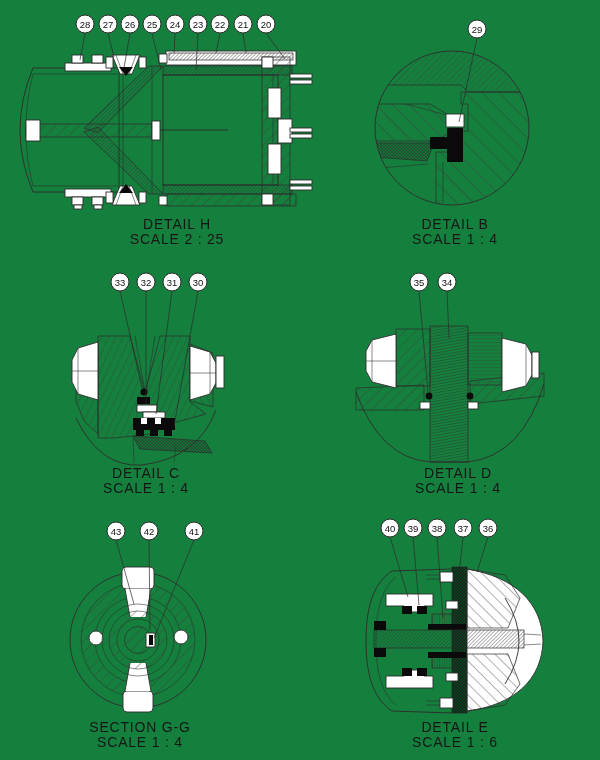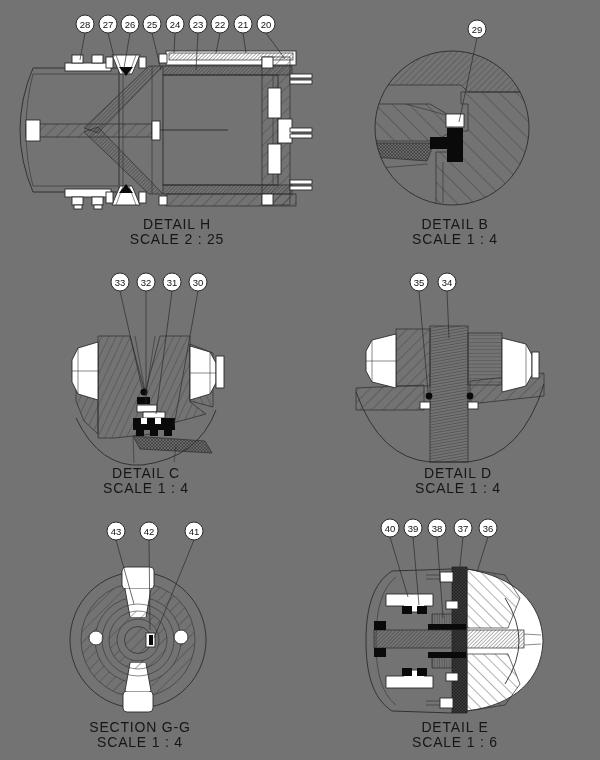--- a/index.html
+++ b/index.html
@@ -1,16 +1,16 @@
 <!DOCTYPE html>
 <html><head>
 <meta charset="utf-8">
 <style>
   html,body{margin:0;padding:0;background:#ffffff;}
-  .sheet{width:600px;height:760px;background:#737373;position:relative;overflow:hidden;
+  .sheet{width:600px;height:760px;background:#15803d;position:relative;overflow:hidden;
          font-family:"Liberation Sans",sans-serif;}
   svg{display:block;}
   .o   {fill:none;stroke:#2b2b2b;stroke-width:0.9;}
   .ow  {fill:#ffffff;stroke:#2b2b2b;stroke-width:0.9;}
   .oh  {stroke:#2b2b2b;stroke-width:0.7;}
   .thin{fill:none;stroke:#2b2b2b;stroke-width:0.55;}
   .bk  {fill:#0a0a0a;stroke:none;}
   .bc  {fill:#ffffff;stroke:#2b2b2b;stroke-width:1;}
   .ld  {fill:none;stroke:#2b2b2b;stroke-width:0.7;}
   .b   {font-family:"Liberation Sans",sans-serif;font-size:9.5px;fill:#111;text-anchor:middle;}

